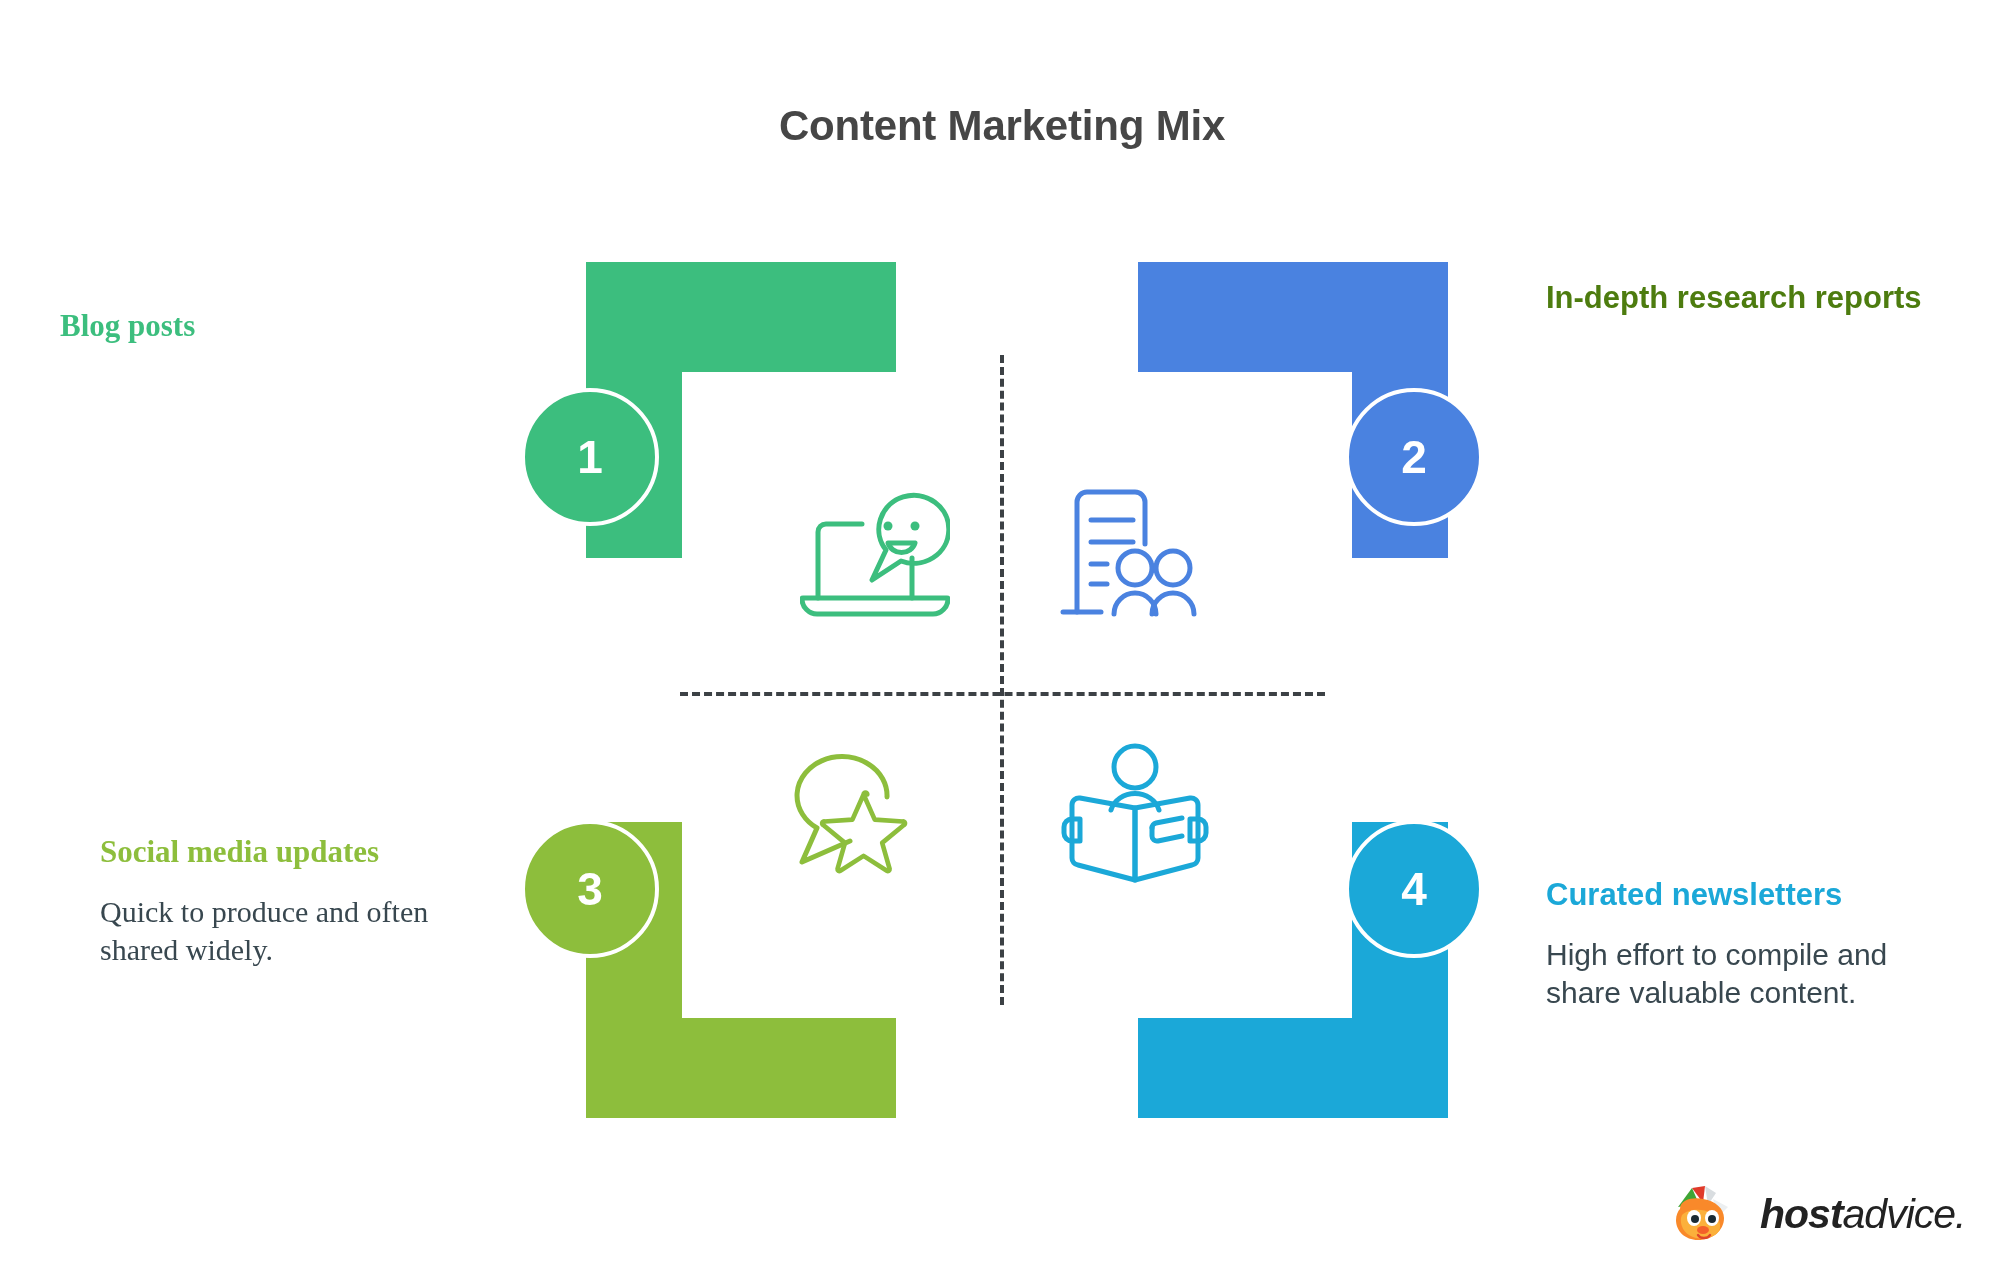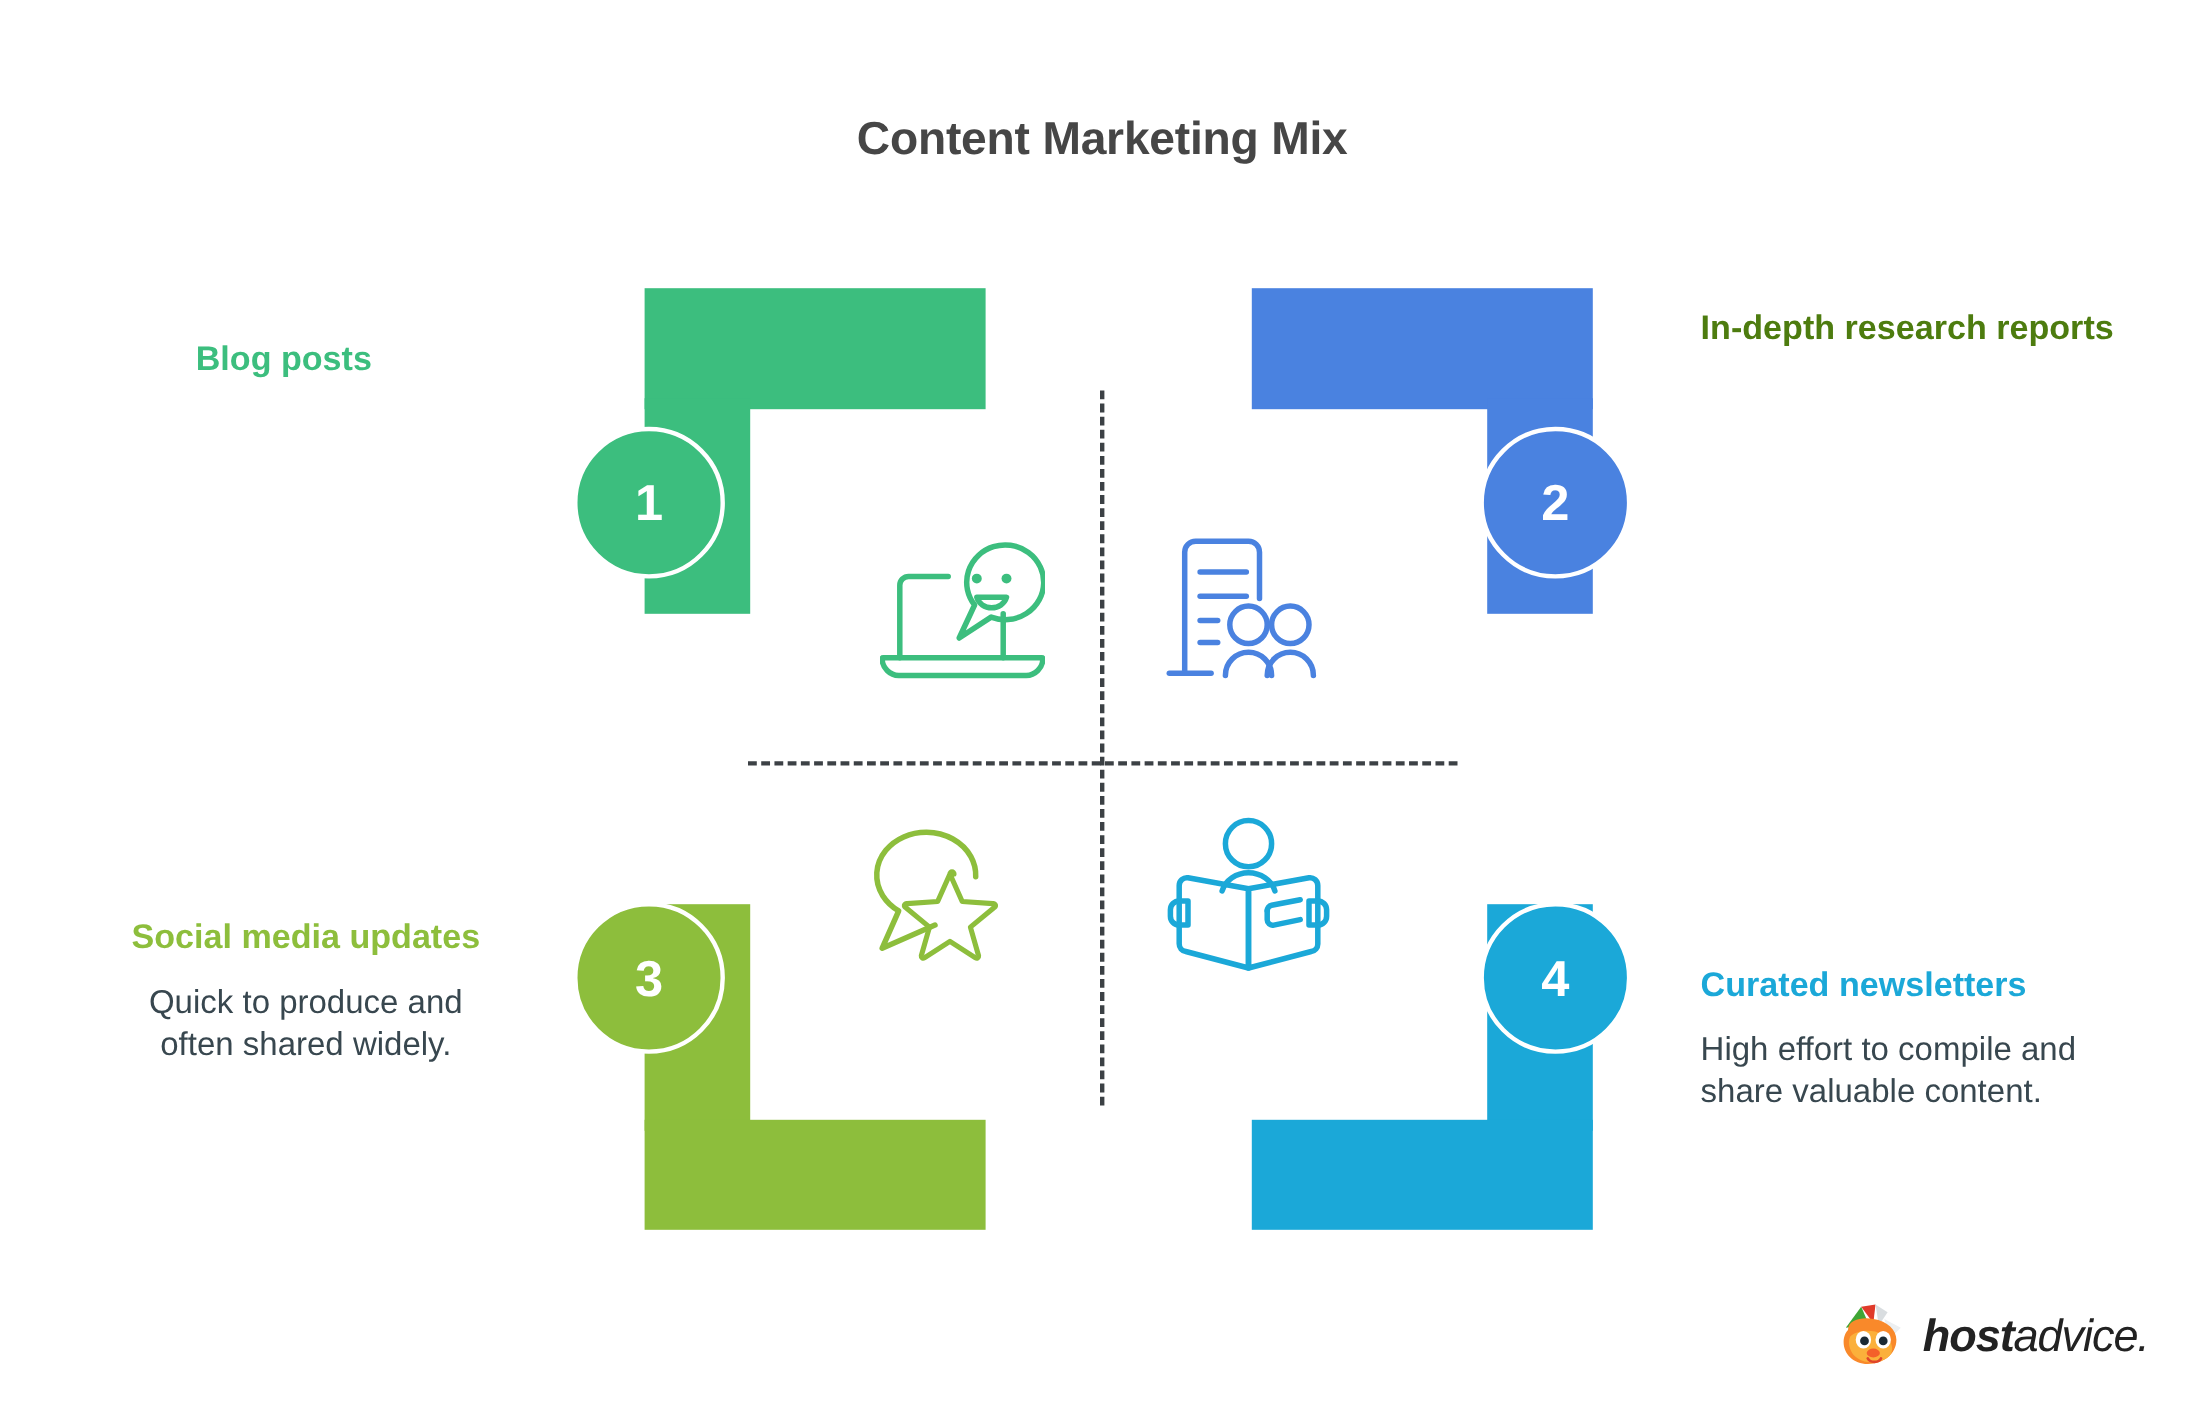--- a/index.html
+++ b/index.html
@@ -78,40 +78,40 @@
 
   
   .tb { position: absolute; }
   .tb .heading {
     font-size: 31px; font-weight: bold; line-height: 1.26;
     margin-bottom: 22px;
   }
   .tb .body {
     font-size: 30px; color: #38474f; line-height: 1.28;
   }
-  .tb.right-align { text-align: center; }
+  .tb.right-align { text-align: left; font-family: Liberation Serif, serif; }
   .tb.left-align  { text-align: left; }
 
   #text-1 { left: 60px;   top: 306px; width: 396px; }
   #text-2 { left: 1546px; top: 278px; width: 400px; }
   #text-3 { left: 100px;  top: 832px; width: 356px; }
   #text-4 { left: 1546px; top: 875px; width: 400px; }
 
   
   .icon { position: absolute; }
   #icon-1 { left: 800px;  top: 480px; width: 150px; height: 140px; }
   #icon-2 { left: 1055px; top: 480px; width: 150px; height: 140px; }
   #icon-3 { left: 790px;  top: 740px; width: 150px; height: 140px; }
   #icon-4 { left: 1060px; top: 740px; width: 150px; height: 150px; }
 
   
   .logo {
     position: absolute;
     left: 1672px; top: 1185px;
-    display: flex; align-items: center; gap: 10px;
+    display: flex; align-items: center; gap: 22px;
   }
   .logo-text {
     font-size: 41px;
     font-weight: bold;
     font-style: italic;
     color: #222222;
     letter-spacing: -1px;
     white-space: nowrap;
   }
   .logo-text .thin { font-weight: normal; }

